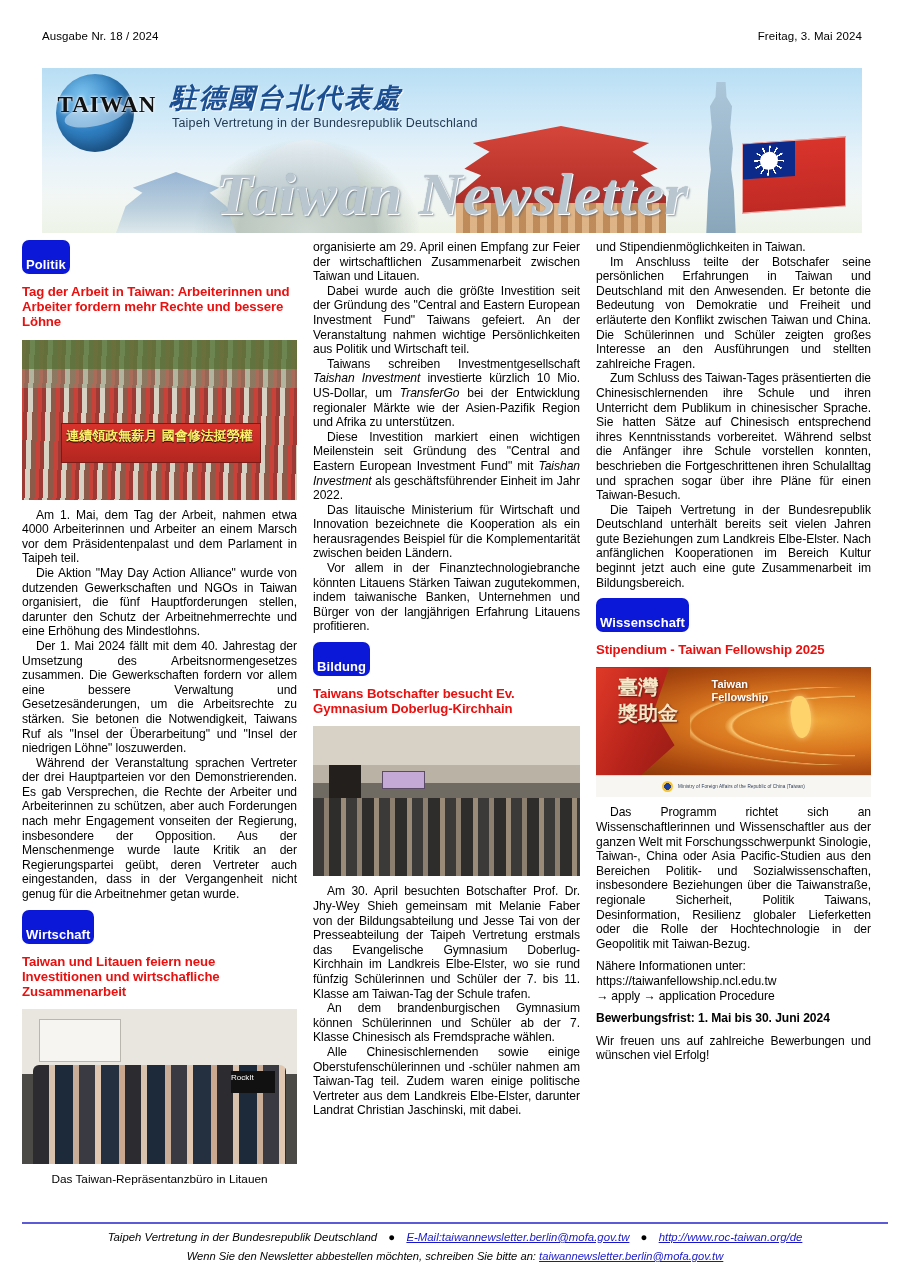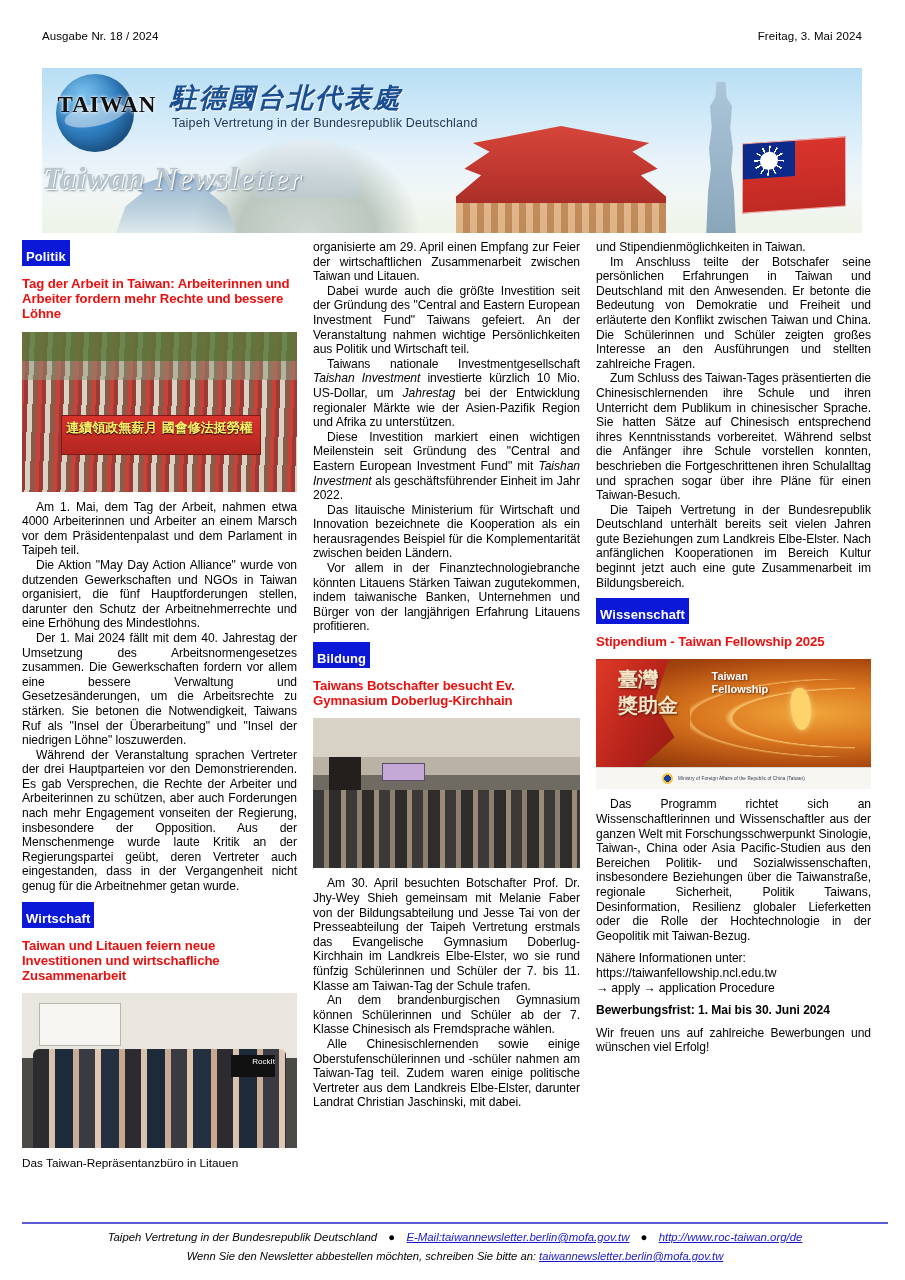--- a/index.html
+++ b/index.html
@@ -103,60 +103,61 @@
     background:#fff;
     box-shadow:0 0 0 2px #0c2a8a;
   }
   .banner .flag .sun:before{
     content:""; position:absolute; left:-6px; top:-6px; width:30px; height:30px;
     background:
       conic-gradient(from 0deg,#fff 0 7deg,transparent 7deg 30deg,#fff 30deg 37deg,transparent 37deg 60deg,#fff 60deg 67deg,transparent 67deg 90deg,#fff 90deg 97deg,transparent 97deg 120deg,#fff 120deg 127deg,transparent 127deg 150deg,#fff 150deg 157deg,transparent 157deg 180deg,#fff 180deg 187deg,transparent 187deg 210deg,#fff 210deg 217deg,transparent 217deg 240deg,#fff 240deg 247deg,transparent 247deg 270deg,#fff 270deg 277deg,transparent 277deg 300deg,#fff 300deg 307deg,transparent 307deg 330deg,#fff 330deg 337deg,transparent 337deg 360deg);
     border-radius:50%;
   }
   .banner .masthead-title {
-    position:absolute; left:0; right:0; top:92px; text-align:left;
+    position:absolute; left:0; right:0; top:92px; text-align:center;
     font-family:"Liberation Serif", serif; font-style:italic; font-weight:bold;
-    font-size:32px; letter-spacing:1px;
+    font-size:60px; letter-spacing:1px;
     color:#b9c6cf;
     text-shadow:
       1px 1px 0 #fff, 2px 2px 2px rgba(60,80,100,.55),
       0 0 1px #8ea3b2;
   }
 
   
   .cols {
     position:absolute; left:22px; top:240px; width:866px; height:975px;
     display:flex; gap:0;
   }
   .col { width:283px; padding:0 8px; }
   .col.c1 { padding-left:0; }
   .col.c3 { padding-right:0; }
 
   .cat {
     display:inline-block;
     background:#0b18d8; color:#ffffff;
     font-weight:bold; font-size:13px; line-height:15px;
-    padding:9px 4px 2px 4px;
+    padding:17px 4px 2px 4px;
     margin:0 0 2px 0;
     letter-spacing:.1px;
+    border-radius:7px;
   }
   .headline {
     color:#e8110f; font-weight:bold; font-size:13.2px; line-height:15.2px;
     margin:8px 0 10px 0; letter-spacing:-.1px;
   }
   p.body {
     font-size:12.1px; line-height:14.6px; text-align:justify;
     margin:0; text-indent:14px; letter-spacing:-.05px;
     hyphens:auto;
   }
   p.body.noind { text-indent:0; }
   p.body em { font-style:italic; }
   .photo { width:100%; margin:6px 16px 8px 0; position:relative; overflow:hidden; }
   .caption {
-    font-size:11.8px; text-align:left; margin:6px 0 10px 0; line-height:14px;
+    font-size:11.8px; text-align:center; margin:6px 0 10px 0; line-height:14px;
   }
 
   
   .ph-rally { height:160px;
     background:
       linear-gradient(180deg, rgba(90,120,60,.85) 0 18%, rgba(140,150,120,.5) 18% 30%, rgba(0,0,0,0) 30%),
       repeating-linear-gradient(92deg, #c8423a 0 4px, #9c3b36 4px 8px, #d8d2c4 8px 13px, #8d5a4a 13px 18px),
       #b9504a;
   }
   .ph-rally:after{
@@ -185,21 +186,21 @@
         #2b2b30 0 16px, #d8c2ae 16px 22px, #1d2a3a 22px 40px, #c9ad96 40px 46px,
         #3a3a42 46px 62px, #e0c7b2 62px 68px, #243040 68px 86px, #caa88f 86px 92px);
     border-radius:6px 6px 0 0;
   }
   .ph-lith .board{
     position:absolute; left:6%; top:6%; width:30%; height:28%;
     background:#f6f5f1; border:1px solid #b9b6ad;
   }
   .ph-lith .logo2{
     position:absolute; right:8%; top:40%; width:16%; height:14%;
-    background:#111; color:#fff; font-size:8px; text-align:right; line-height:1.8;
+    background:#111; color:#fff; font-size:8px; text-align:left; line-height:1.8;
   }
 
   
   .ph-hall { height:150px;
     background:
       linear-gradient(180deg,#d8d2c6 0 26%, #b9b2a5 26% 38%, #6f6a62 38% 100%);
     position:relative;
   }
   .ph-hall .screen{
     position:absolute; left:26%; top:30%; width:16%; height:12%;
@@ -322,21 +323,21 @@
         <div class="people"></div>
         <div class="logo2">RockIt</div>
       </div>
       <div class="caption">Das Taiwan-Repräsentanzbüro in Litauen</div>
     </div>
 
     <div class="col c2">
       <p class="body noind">organisierte am 29. April einen Empfang zur Feier der wirtschaftlichen Zusammenarbeit zwischen Taiwan und Litauen.</p>
       <p class="body">Dabei wurde auch die größte Investition seit der Gründung des "Central and Eastern European Investment Fund" Taiwans gefeiert. An der Veranstaltung nahmen wichtige Persönlichkeiten aus Politik und Wirtschaft teil.</p>
 
-      <p class="body"><span>Taiwans nationale Investmentgesellschaft </span><em>Taishan Investment</em><span> investierte kürzlich 10 Mio. US-Dollar, um </span><em>Jahrestag</em><span> bei der Entwicklung regionaler Märkte wie der Asien-Pazifik Region und Afrika zu unterstützen.</span></p>
+      <p class="body"><span>Taiwans schreiben Investmentgesellschaft </span><em>Taishan Investment</em><span> investierte kürzlich 10 Mio. US-Dollar, um </span><em>TransferGo</em><span> bei der Entwicklung regionaler Märkte wie der Asien-Pazifik Region und Afrika zu unterstützen.</span></p>
 
       <p class="body"><span>Diese Investition markiert einen wichtigen Meilenstein seit Gründung des "Central and Eastern European Investment Fund" mit </span><em>Taishan Investment</em><span> als geschäftsführender Einheit im Jahr 2022.</span></p>
 
       <p class="body">Das litauische Ministerium für Wirtschaft und Innovation bezeichnete die Kooperation als ein herausragendes Beispiel für die Komplementarität zwischen beiden Ländern.</p>
       <p class="body">Vor allem in der Finanztechnologiebranche könnten Litauens Stärken Taiwan zugutekommen, indem taiwanische Banken, Unternehmen und Bürger von der langjährigen Erfahrung Litauens profitieren.</p>
 
       <div class="spacer-sm"></div>
       <div class="cat">Bildung</div>
       <div class="headline">Taiwans Botschafter besucht Ev. Gymnasium Doberlug-Kirchhain</div>
 

